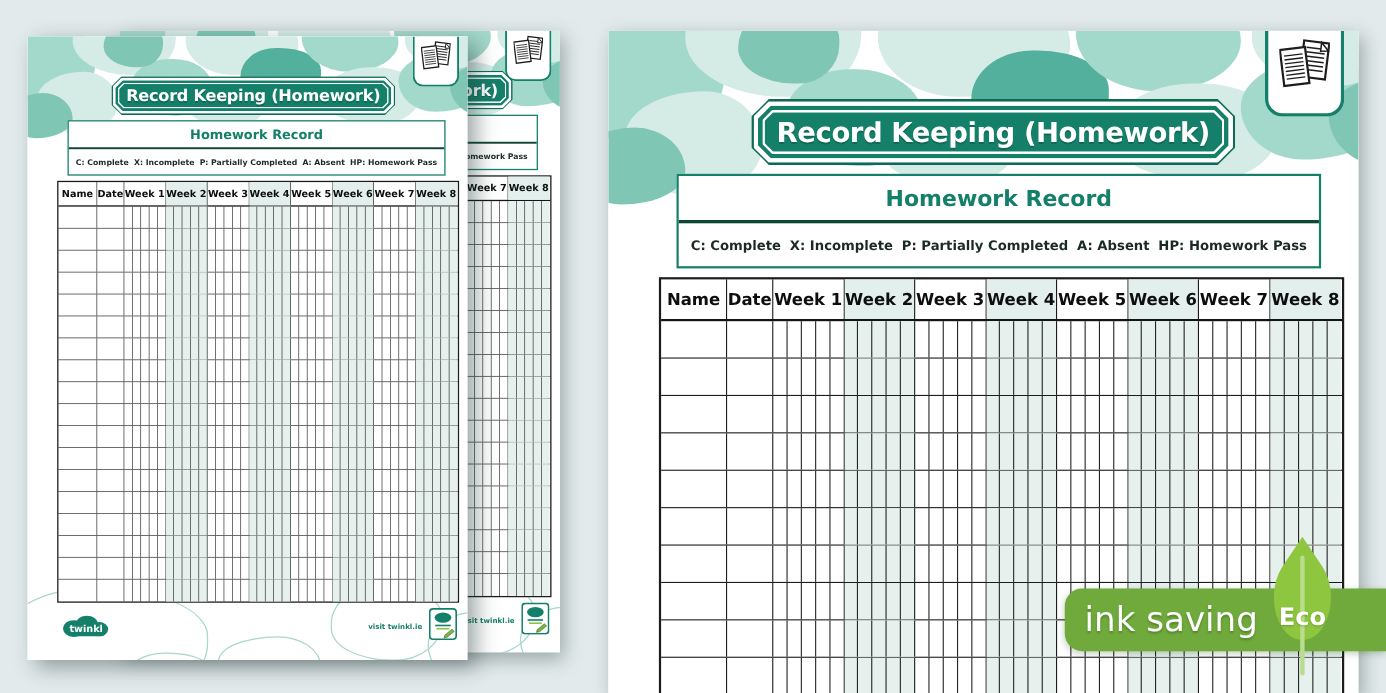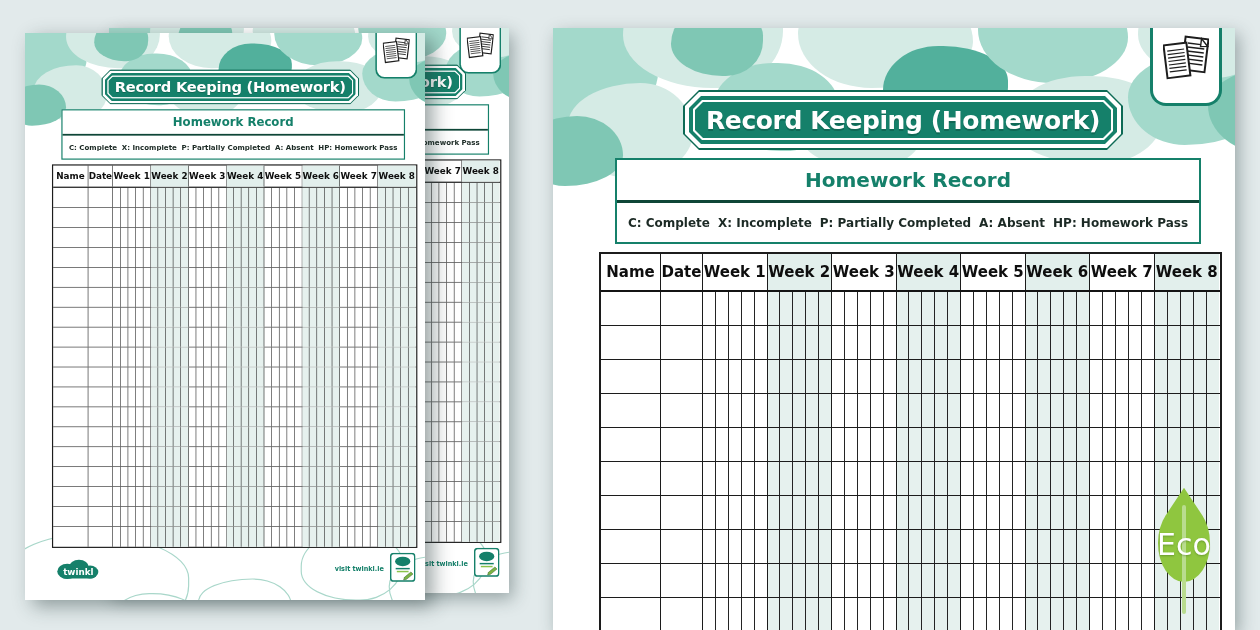--- a/index.html
+++ b/index.html
@@ -78,22 +78,22 @@
 
   
   .eco-band{position:absolute;left:968px;top:535px;width:292px;height:57px;background:#70a93c;
        border-radius:16px 0 0 16px;z-index:10;display:flex;align-items:center;
        box-shadow:0 2px 6px rgba(40,70,20,.25);}
   .eco-band span{color:#fff;font-size:31px;margin-left:18px;text-shadow:0 1px 2px rgba(50,90,25,.45);}
   .eco-leaf{position:absolute;left:1158px;top:517px;width:52px;height:52px;background:#8fc63f;
        border-radius:0 50% 50% 50%;transform:scaleY(1.5) rotate(45deg);z-index:11;}
   .eco-stem{position:absolute;left:1182px;top:505px;width:4px;height:109px;background:#b9dc8e;
        border-radius:2px;z-index:12;}
-  .eco-text{position:absolute;left:1184px;top:544px;transform:translate(-50%,-50%);
-       color:#fff;font-weight:normal;font-size:30px;z-index:13;text-shadow:0 1px 2px rgba(50,90,25,.4);}
+  .eco-text{position:absolute;left:1184px;top:562px;transform:translate(-50%,-50%);
+       color:#fff;font-weight:bold;font-size:22px;z-index:13;text-shadow:0 1px 2px rgba(50,90,25,.4);}
 </style>
 </head>
 <body>
 
 <div class="canvas">
 
   <div class="pw pw-back pw-small">
     <div class="page-inner">
       <div class="blobs">
           <div class="blob" style="left: -45px; top: -25px; width: 150px; height: 125px; background: rgb(163, 217, 203); border-radius: 54% 46% 58% 42% / 48% 56% 44% 52%;"></div>
@@ -3133,17 +3133,20 @@
               <div class="sub"></div>
               <div class="sub"></div>
               <div class="sub"></div>
             </div>
           </div>
         </div>
 
     </div>
   </div>
 
+  <div class="eco-band">
+    <span>ink saving</span>
+  </div>
   <div class="eco-leaf"></div>
   <div class="eco-stem"></div>
   <div class="eco-text">Eco</div>
 
 </div>
 
 </body></html>

